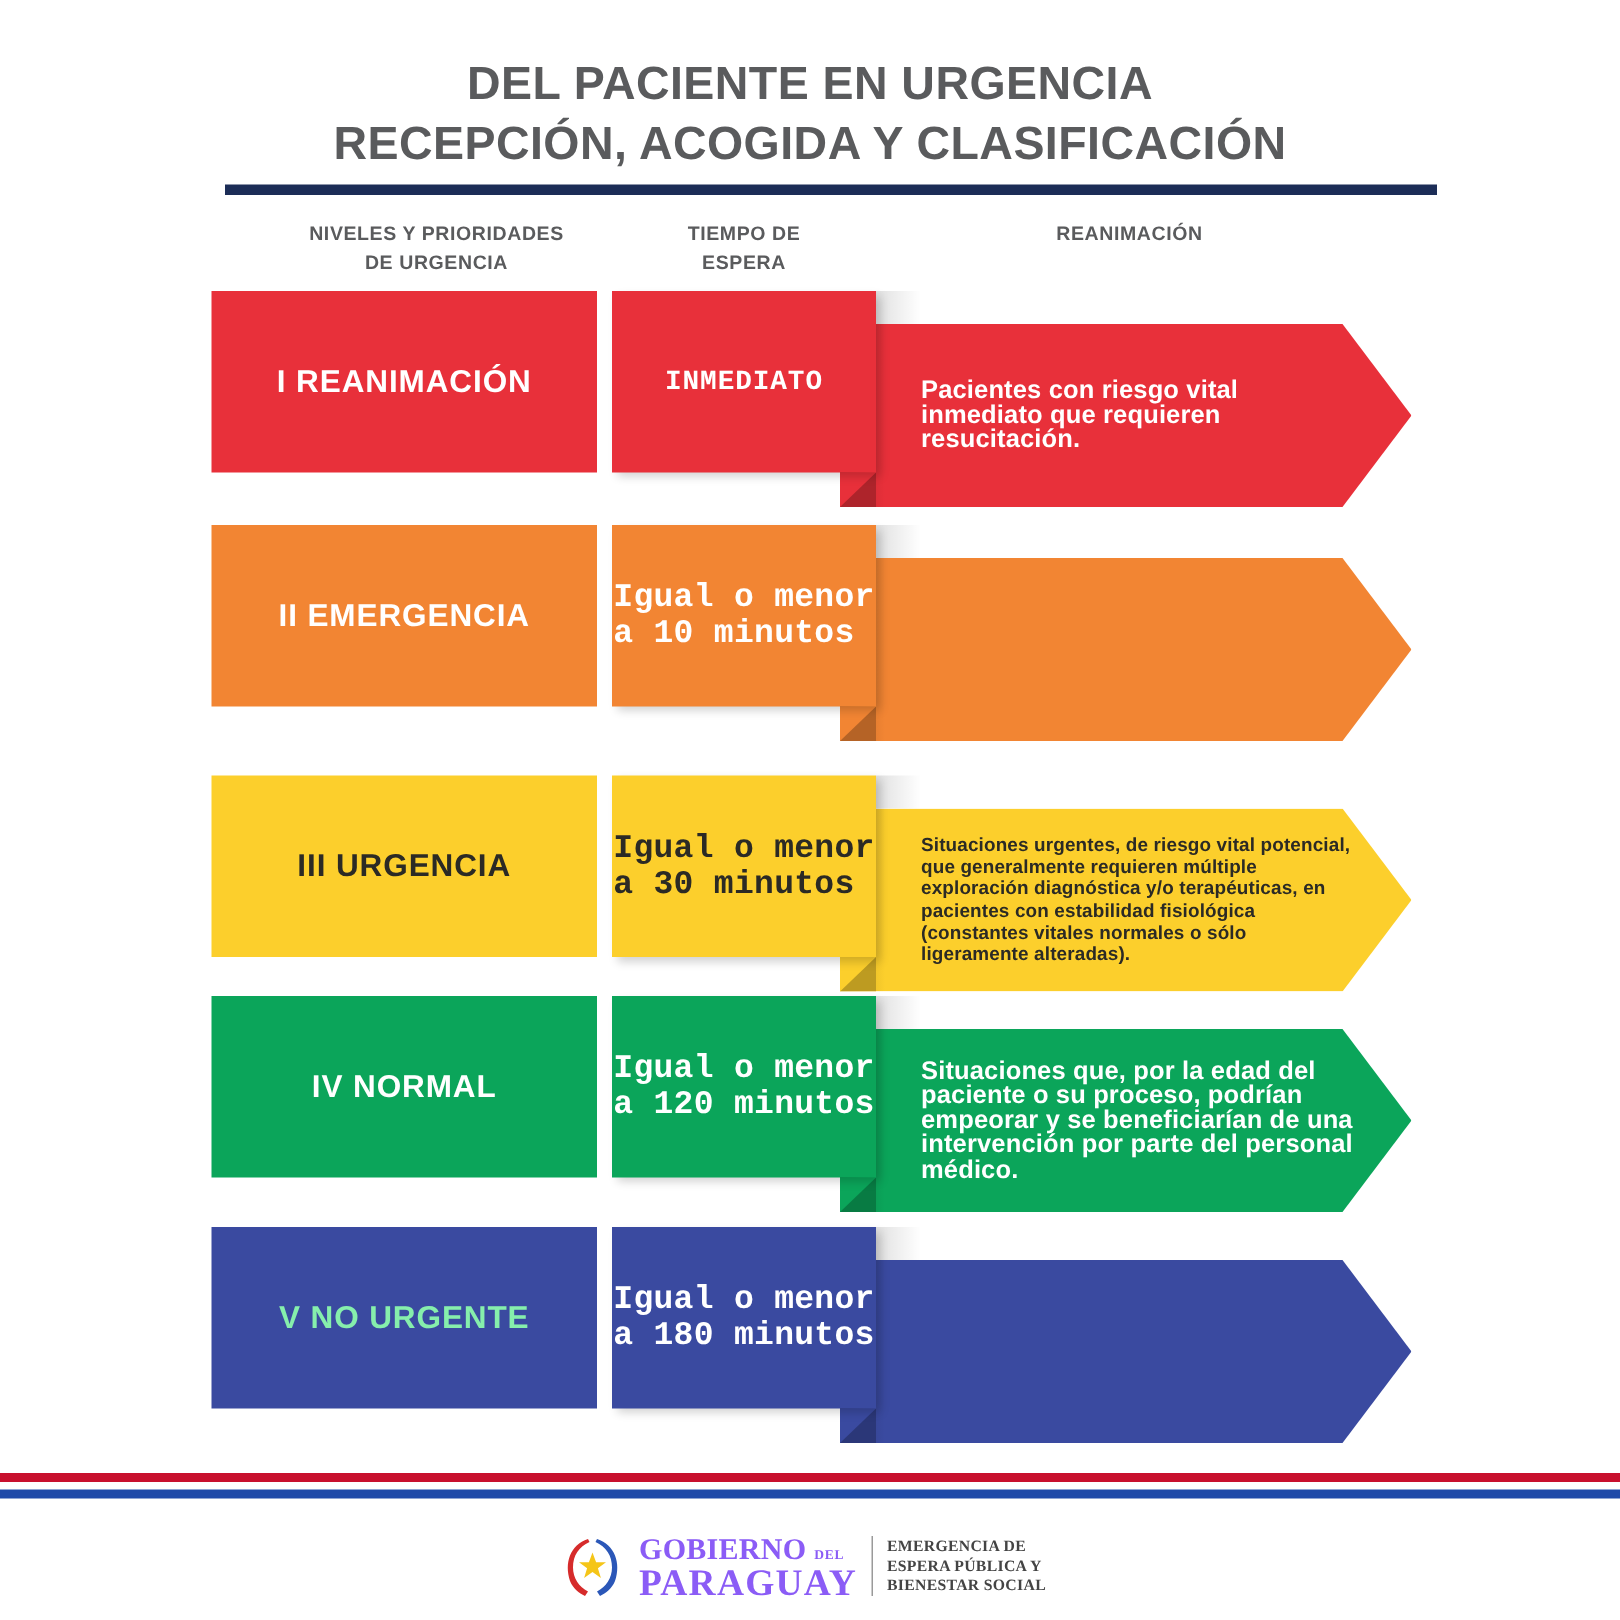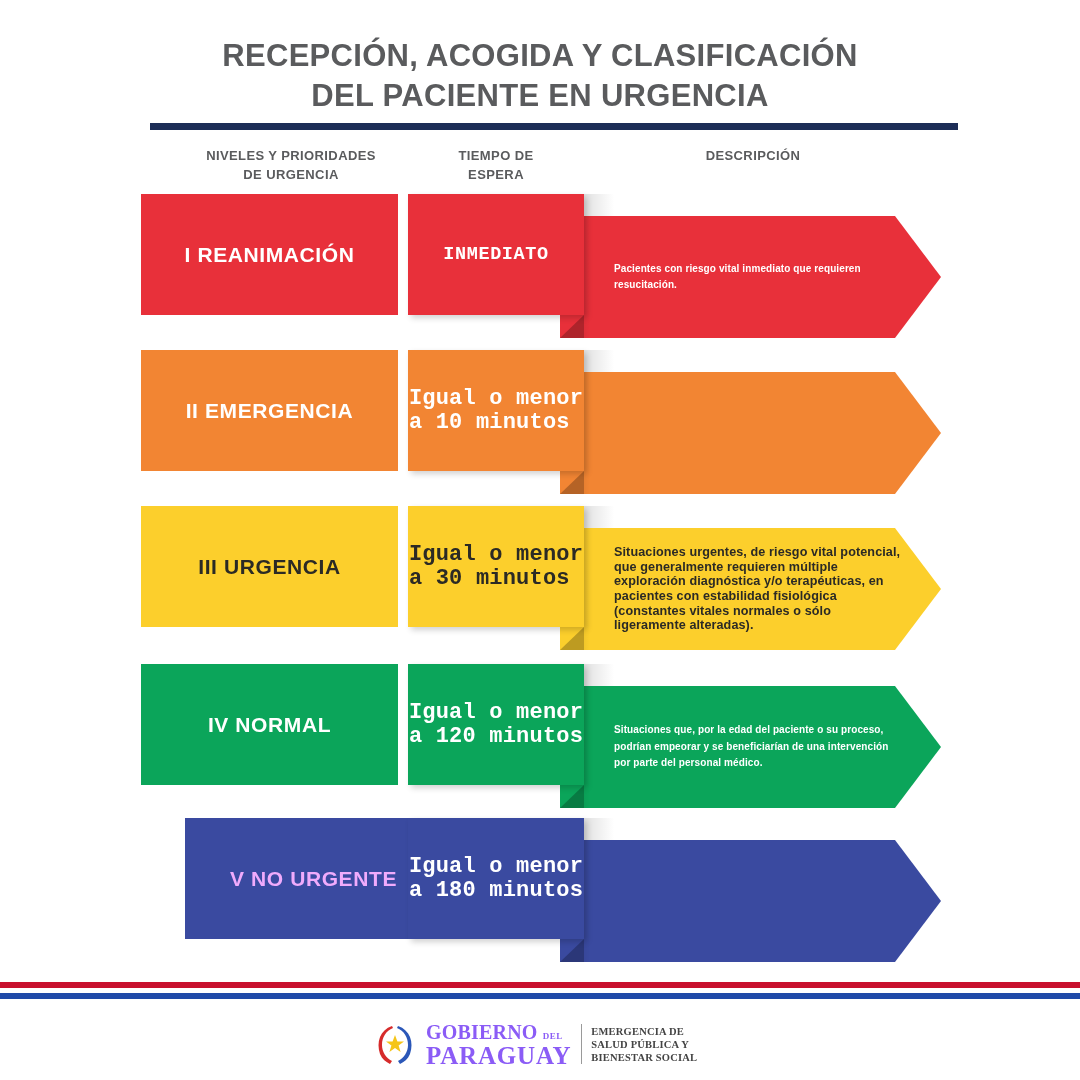--- a/index.html
+++ b/index.html
@@ -48,21 +48,21 @@
       clip-path: polygon(24px 0, 24px 23px, 0 23px);
       background: rgba(0,0,0,0.25);
     }
     .white-gap {
       position: absolute; left: 584px; top: 0; width: 30px; height: 22px;
       background: linear-gradient(90deg, rgba(0,0,0,0.12), rgba(255,255,255,0));
     }
     .desc-text {
       position: absolute; left: 614px; top: 22px; width: 290px; height: 122px;
       display: flex; align-items: center;
-      font-size: 10px; line-height: 16.5px; font-weight: bold; letter-spacing: 0.1px;
+      font-size: 17px; line-height: 16.5px; font-weight: bold; letter-spacing: 0.1px;
     }
     .level-box {
       position: absolute; left: 141px; top: 0; width: 257px; height: 121px;
       display: flex; align-items: center; justify-content: center;
       font-weight: bold; font-size: 21px; letter-spacing: 0.6px;
     }
     .wait-box {
       position: absolute; left: 408px; top: 0; width: 176px; height: 121px;
       display: flex; align-items: center; justify-content: center; text-align: left;
       font-weight: bold; font-size: 22px; line-height: 24px; letter-spacing: 0.2px;
@@ -94,35 +94,35 @@
     .logo-min {
       font-family: "Liberation Serif", "DejaVu Serif", serif; font-weight: bold; color: #444;
       font-size: 10.5px; line-height: 13px; letter-spacing: 0.2px;
     }
     .logo-min span { display: block; }
   </style>
 </head>
 <body>
 
 <div class="title">
+  <span class="line">DEL PACIENTE EN URGENCIA</span>
   <span class="line">RECEPCIÓN, ACOGIDA Y CLASIFICACIÓN</span>
-  <span class="line">DEL PACIENTE EN URGENCIA</span>
 </div>
 <div class="title-rule"></div>
 
 <div class="col-header hdr-level">
   <span>NIVELES Y PRIORIDADES</span>
   <span>DE URGENCIA</span>
 </div>
 <div class="col-header hdr-wait">
   <span>TIEMPO DE</span>
   <span>ESPERA</span>
 </div>
 <div class="col-header hdr-desc">
-  <span>DESCRIPCIÓN</span>
+  <span>REANIMACIÓN</span>
 </div>
 
 <div class="row" style="top:194px;">
   <div class="white-gap"></div>
   <div class="desc-arrow" style="background: rgb(232, 48, 58);"></div>
   <div class="desc-shade"></div>
   <div class="fold" style="background: rgb(232, 48, 58);"></div>
   <div class="fold-tri"></div>
   <div class="level-box" style="background: rgb(232, 48, 58); color: rgb(255, 255, 255);">
     <span>I REANIMACIÓN</span>
@@ -147,21 +147,21 @@
     <span>II EMERGENCIA</span>
   </div>
   <div class="wait-box" style="background: rgb(242, 133, 51); color: rgb(255, 255, 255);">
     <span class="inner">
       <span>Igual o menor</span>
       <span>a 10 minutos</span>
     </span>
   </div>
 </div>
 
-<div class="row" style="top:506px;">
+<div class="row" style="top:517px;">
   <div class="white-gap"></div>
   <div class="desc-arrow" style="background: rgb(252, 207, 44);"></div>
   <div class="desc-shade"></div>
   <div class="fold" style="background: rgb(252, 207, 44);"></div>
   <div class="fold-tri"></div>
   <div class="level-box" style="background: rgb(252, 207, 44); color: rgb(43, 42, 37);">
     <span>III URGENCIA</span>
   </div>
   <div class="wait-box" style="background: rgb(252, 207, 44); color: rgb(43, 42, 37);">
     <span class="inner">
@@ -193,21 +193,21 @@
     <span>Situaciones que, por la edad del paciente o su proceso, podrían empeorar y se beneficiarían de una intervención por parte del personal médico.</span>
   </div>
 </div>
 
 <div class="row" style="top:818px;">
   <div class="white-gap"></div>
   <div class="desc-arrow" style="background: rgb(58, 74, 160);"></div>
   <div class="desc-shade"></div>
   <div class="fold" style="background: rgb(58, 74, 160);"></div>
   <div class="fold-tri"></div>
-  <div class="level-box" style="background: rgb(58, 74, 160); color: #f0abfc; margin-left: 44px;">
+  <div class="level-box" style="background: rgb(58, 74, 160); color: #86efac;">
     <span>V NO URGENTE</span>
   </div>
   <div class="wait-box" style="background: rgb(58, 74, 160); color: rgb(255, 255, 255);">
     <span class="inner">
       <span>Igual o menor</span>
       <span>a 180 minutos</span>
     </span>
   </div>
 </div>
 
@@ -223,16 +223,16 @@
       <polygon points="23,13 25.4,19.5 32,19.5 26.6,23.5 28.6,30 23,26 17.4,30 19.4,23.5 14,19.5 20.6,19.5" fill="#f5c518"></polygon>
     </svg>
   </div>
   <div class="logo-gov">
     <span class="l1"><span>GOBIERNO</span> <small>DEL</small></span>
     <span class="l2">PARAGUAY</span>
   </div>
   <div class="logo-divider"></div>
   <div class="logo-min">
     <span>EMERGENCIA DE</span>
-    <span>SALUD PÚBLICA Y</span>
+    <span>ESPERA PÚBLICA Y</span>
     <span>BIENESTAR SOCIAL</span>
   </div>
 </div>
 
 </body></html>

